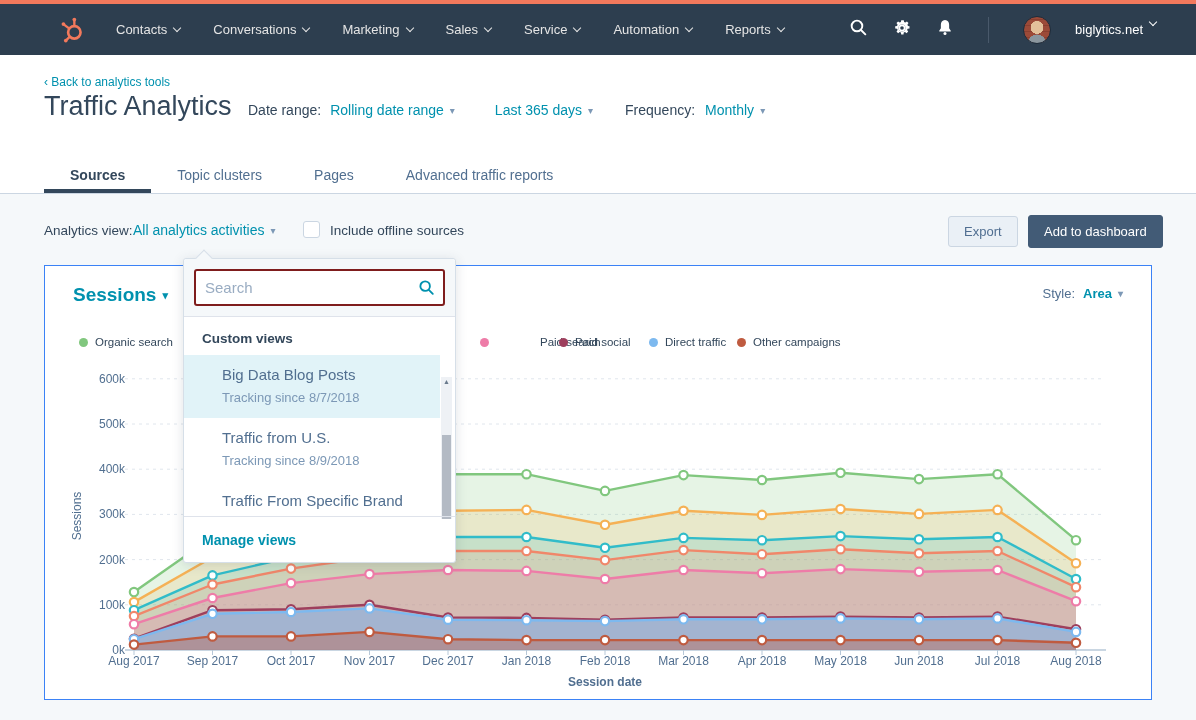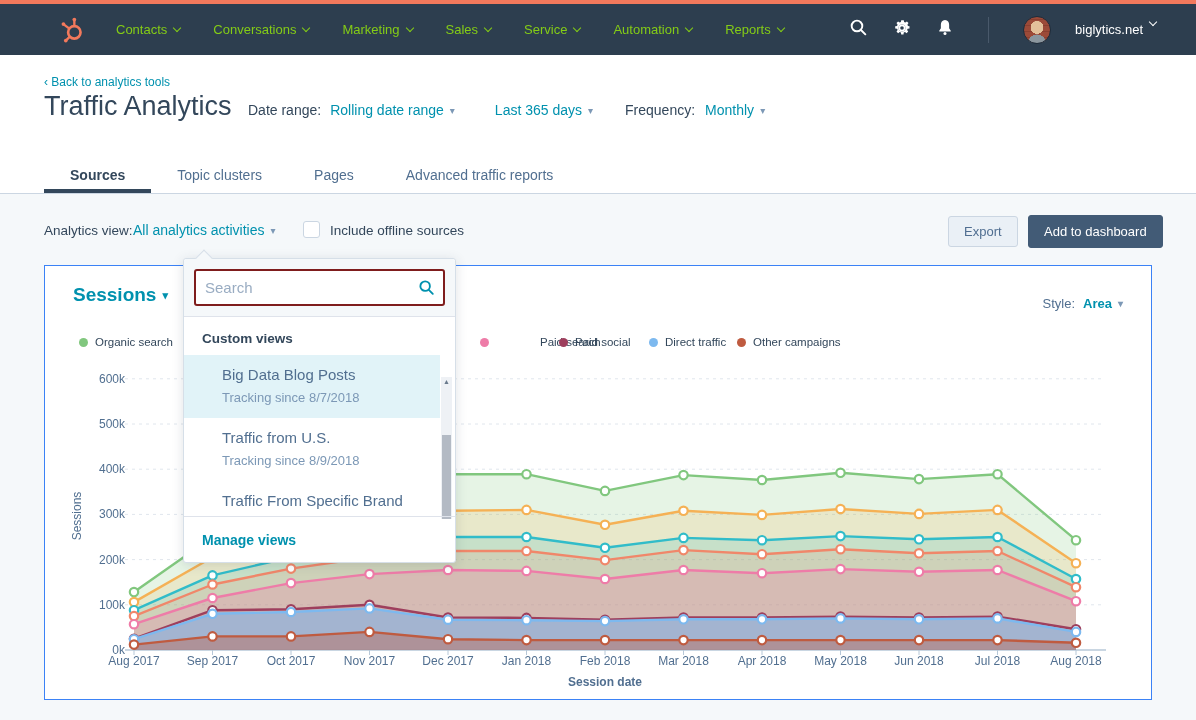--- a/index.html
+++ b/index.html
@@ -2,21 +2,21 @@
 <html><head>
 <meta charset="utf-8">
 <style>
   * { margin:0; padding:0; box-sizing:border-box; }
   html,body { width:1196px; height:720px; overflow:hidden; font-family:"Liberation Sans", sans-serif; background:#f5f8fa; }
 
   
   #topstripe { position:absolute; left:0; top:0; width:1196px; height:4px; background:#f2795c; }
   #nav { position:absolute; left:0; top:4px; width:1196px; height:51px; background:#2d3e4f; display:flex; align-items:center; padding:0 40px 0 58px; }
   #nav-logo { margin-right:30px; display:flex; align-items:center; }
-  .nav-item { color:#84cc16; font-size:13px; font-weight:500; margin-right:33px; display:flex; align-items:center; cursor:pointer; white-space:nowrap; }
+  .nav-item { color:#e5e5e5; font-size:13px; font-weight:500; margin-right:33px; display:flex; align-items:center; cursor:pointer; white-space:nowrap; }
   .chev { display:inline-block; width:6px; height:6px; border-right:1.5px solid currentColor; border-bottom:1.5px solid currentColor; transform:rotate(45deg); margin-left:7px; margin-top:-3px; }
   #nav-right { margin-left:auto; display:flex; align-items:center; gap:24px; color:#fff; }
   #nav-divider { width:1px; height:26px; background:#49596b; margin:0 10px; }
   #nav-avatar { width:28px; height:28px; border-radius:50%;
     background:
       radial-gradient(circle at 50% 40%, #e3c09a 0 31%, rgba(0,0,0,0) 32%),
       radial-gradient(circle at 50% 102%, #8b969e 0 30%, rgba(0,0,0,0) 31%),
       repeating-linear-gradient(0deg, #9c4a38 0 5px, #8a3f30 5px 6px);
     border:1px solid #1f2c3a; }
   #nav-account { font-size:13px; font-weight:500; display:flex; align-items:flex-start; }
@@ -38,21 +38,21 @@
   #view-select { position:absolute; left:133px; top:222px; font-size:14px; }
   #offline-box { position:absolute; left:303px; top:221px; width:17px; height:17px; background:#fff; border:1px solid #cbd6e2; border-radius:3px; cursor:pointer; }
   #offline-label { position:absolute; left:330px; top:223px; font-size:13.5px; color:#33475b; }
   #export-btn { position:absolute; left:948px; top:216px; padding:7px 15px; background:#eaf0f6; border:1px solid #cbd6e2; border-radius:3px; font-size:13px; color:#506e91; cursor:pointer; font-family:inherit; }
   #add-dash-btn { position:absolute; left:1028px; top:215px; padding:8px 15px; background:#425b76; border:1px solid #425b76; border-radius:3px; font-size:13px; color:#fff; cursor:pointer; font-family:inherit; }
 
   
   #card { position:absolute; left:44px; top:265px; width:1108px; height:435px; background:#fff; border:1px solid #3b82f6; }
   #metric-select { position:absolute; left:28px; top:18px; font-size:19px; font-weight:600; color:#0091ae; display:flex; align-items:center; cursor:pointer; }
   #metric-select .caret { color:#0091ae; font-size:11px; }
-  #style-row { position:absolute; right:28px; top:30px; font-size:13px; color:#516f90; display:flex; align-items:flex-end; }
+  #style-row { position:absolute; right:28px; top:20px; font-size:13px; color:#516f90; display:flex; align-items:flex-end; }
   .legend-item { position:absolute; top:70px; display:flex; align-items:center; font-size:11.5px; color:#33475b; white-space:nowrap; }
   .legend-dot { width:9px; height:9px; border-radius:50%; margin-right:7px; }
 
   
   #popover { position:absolute; left:183px; top:258px; width:273px; height:305px; background:#fff; border:1px solid #d6dfe8; border-radius:3px; box-shadow:0 2px 12px rgba(45,62,80,.15); z-index:20; }
   #popover-arrow { position:absolute; left:14px; top:-7px; width:12px; height:12px; background:#f5f8fa; border-left:1px solid #d6dfe8; border-top:1px solid #d6dfe8; transform:rotate(45deg); }
   #search-wrap { position:relative; background:#f5f8fa; padding:10px; border-bottom:1px solid #dfe3eb; border-radius:3px 3px 0 0; }
   #view-search { width:100%; height:37px; border:2px solid #7f1d1d; border-radius:3px; padding:0 34px 0 9px; font-size:15px; color:#33475b; outline:none; font-family:inherit; background:#fff; }
   #view-search::placeholder { color:#99acc2; }
   #search-icon-pop { position:absolute; right:20px; top:20px; }

